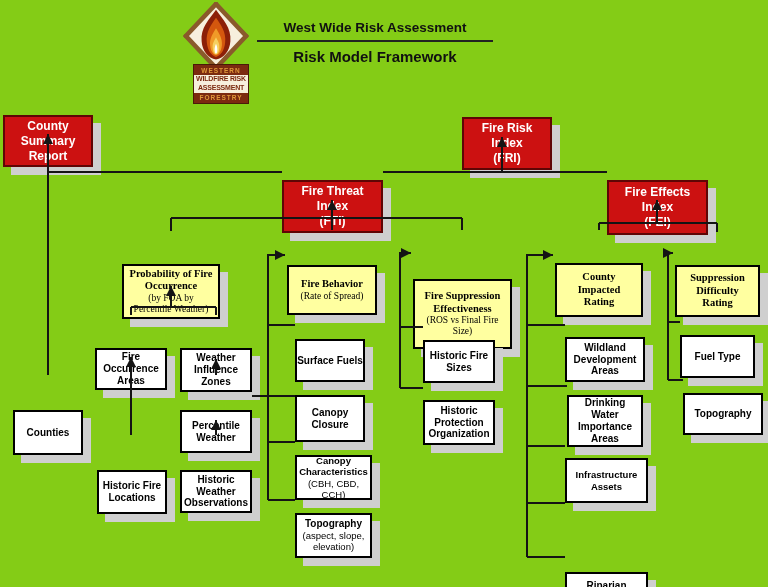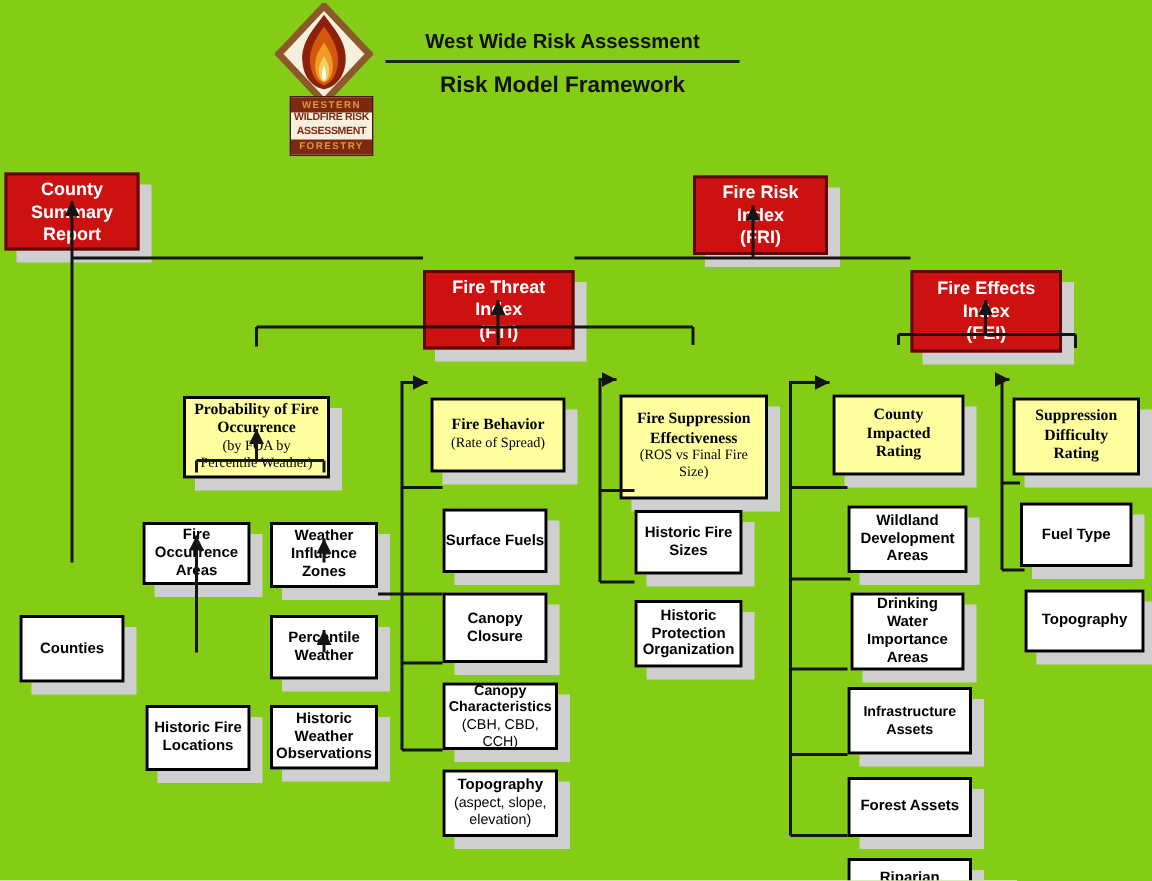--- a/index.html
+++ b/index.html
@@ -92,21 +92,21 @@
   <div class="node rating" style="left:122px;top:229px;width:98px;height:55px">
     <span class="t">Probability of Fire
 Occurrence</span>
     <span class="s">(by FOA by
 Percentile Weather)</span>
   </div>
   <div class="node rating" style="left:287px;top:230px;width:90px;height:50px">
     <span class="t">Fire Behavior</span>
     <span class="s">(Rate of Spread)</span>
   </div>
-  <div class="node rating" style="left:413px;top:228px;width:99px;height:70px">
+  <div class="node rating" style="left:413px;top:244px;width:99px;height:70px">
     <span class="t">Fire Suppression
 Effectiveness</span>
     <span class="s">(ROS vs Final Fire
 Size)</span>
   </div>
   <div class="node rating" style="left:555px;top:228px;width:88px;height:54px">
     <span class="t">County
 Impacted
 Rating</span>
   </div>
@@ -176,23 +176,20 @@
   </div>
   <div class="node" style="left:567px;top:360px;width:76px;height:52px">
     <span class="t">Drinking
 Water
 Importance
 Areas</span>
   </div>
   <div class="node tight" style="left:565px;top:423px;width:83px;height:45px">
     <span class="t">Infrastructure
 Assets</span>
-  </div>
-  <div class="node" style="left:565px;top:483px;width:83px;height:40px">
-    <span class="t">Forest Assets</span>
   </div>
   <div class="node" style="left:565px;top:537px;width:83px;height:40px">
     <span class="t">Riparian
 Assets</span>
   </div>
   <div class="node" style="left:680px;top:300px;width:75px;height:43px">
     <span class="t">Fuel Type</span>
   </div>
   <div class="node" style="left:683px;top:358px;width:80px;height:42px">
     <span class="t">Topography</span>

